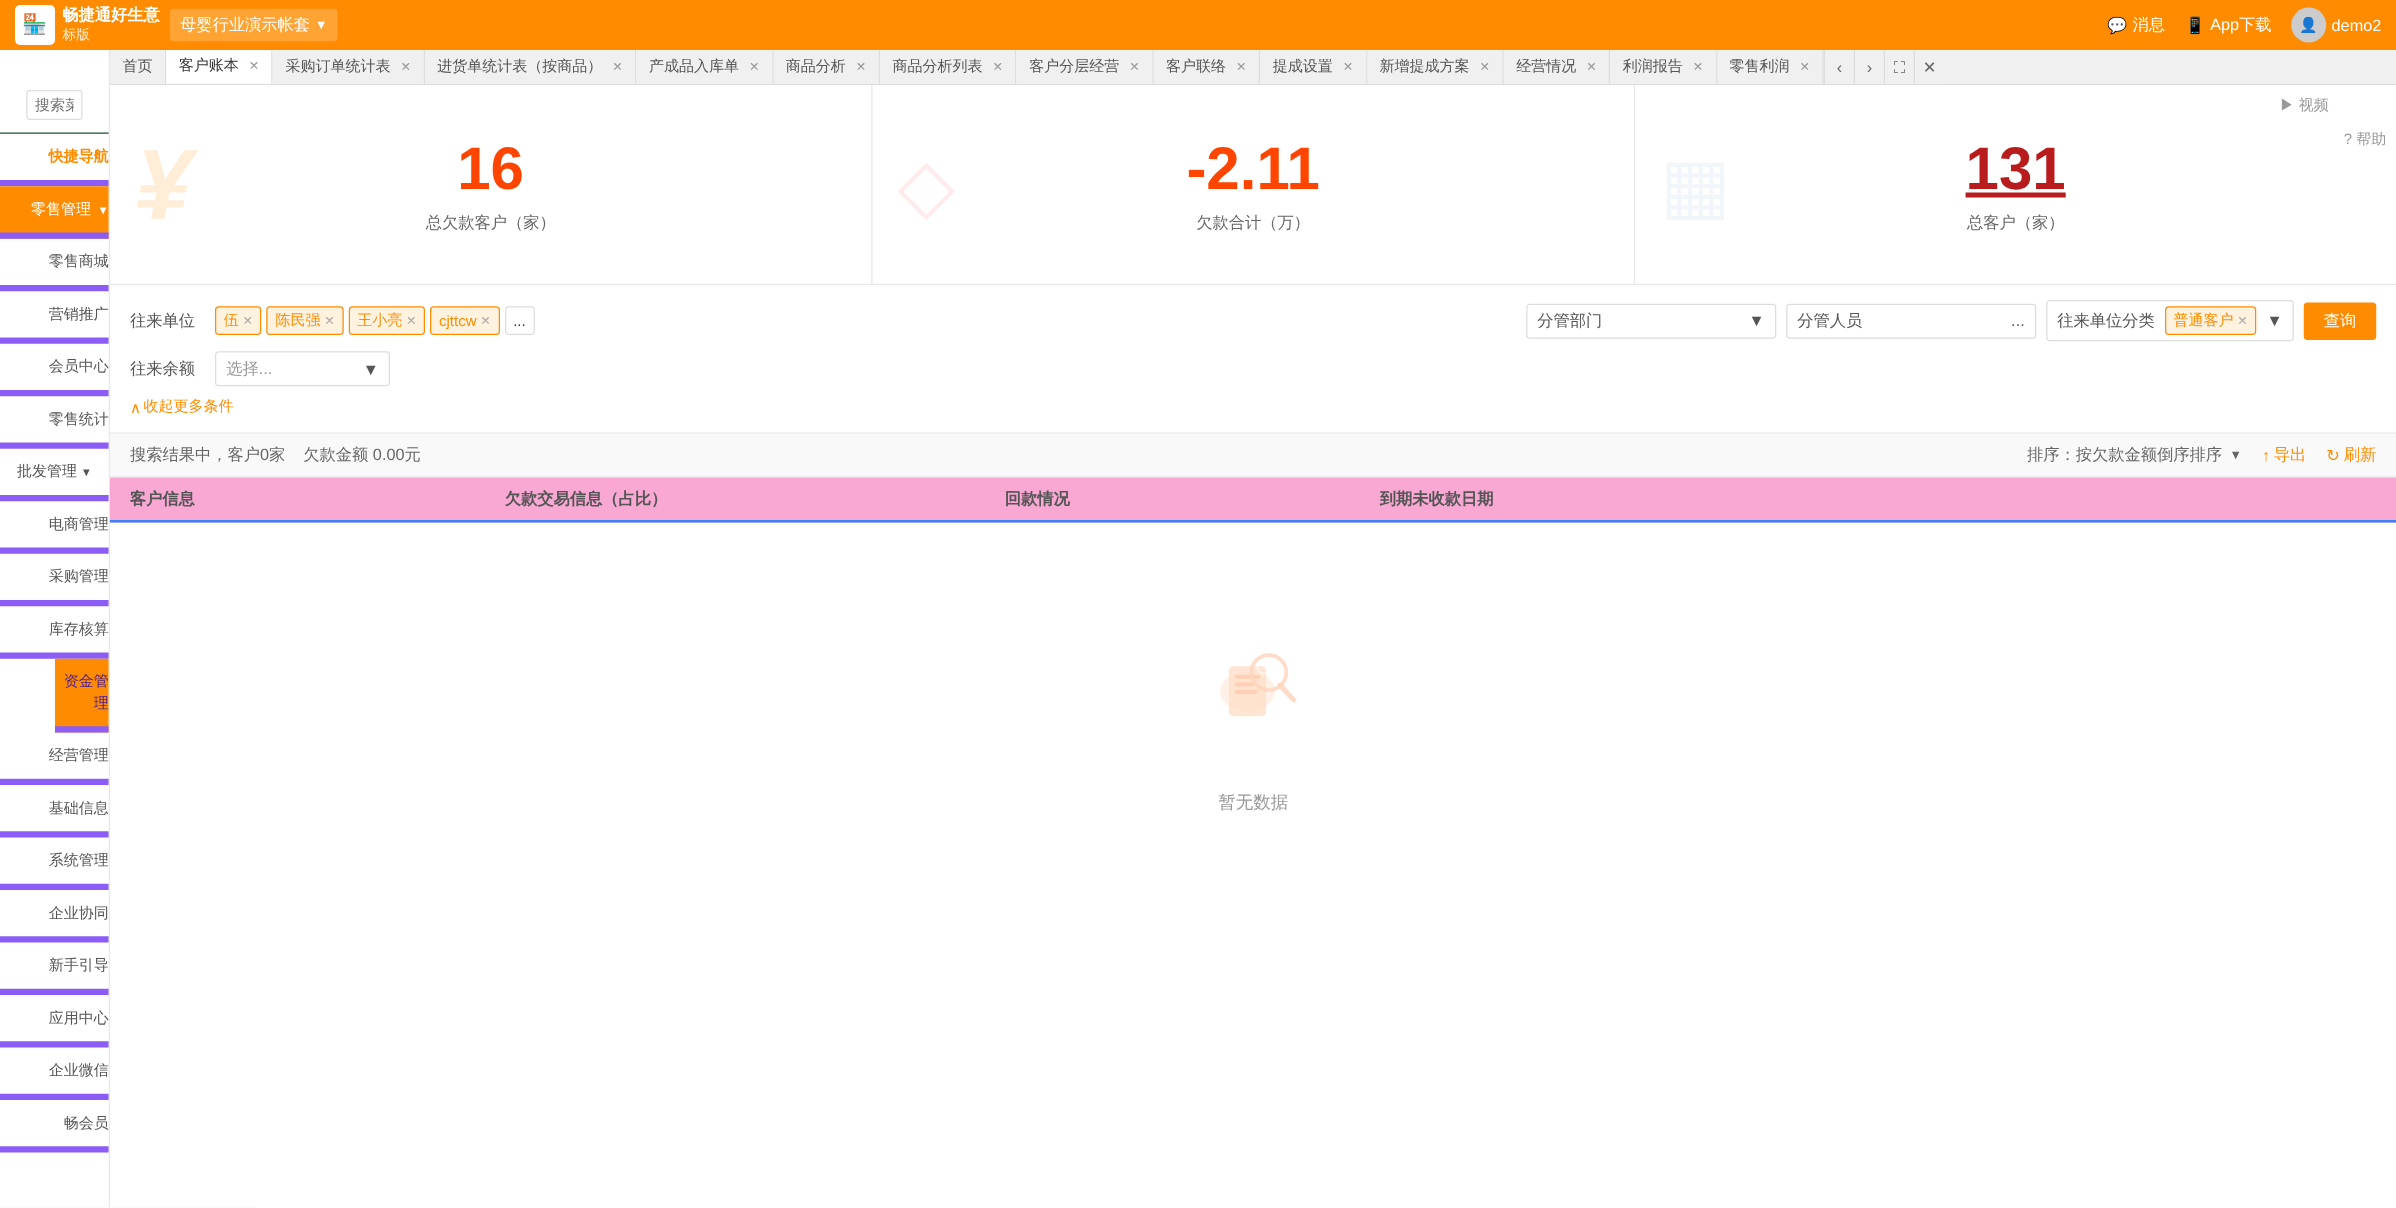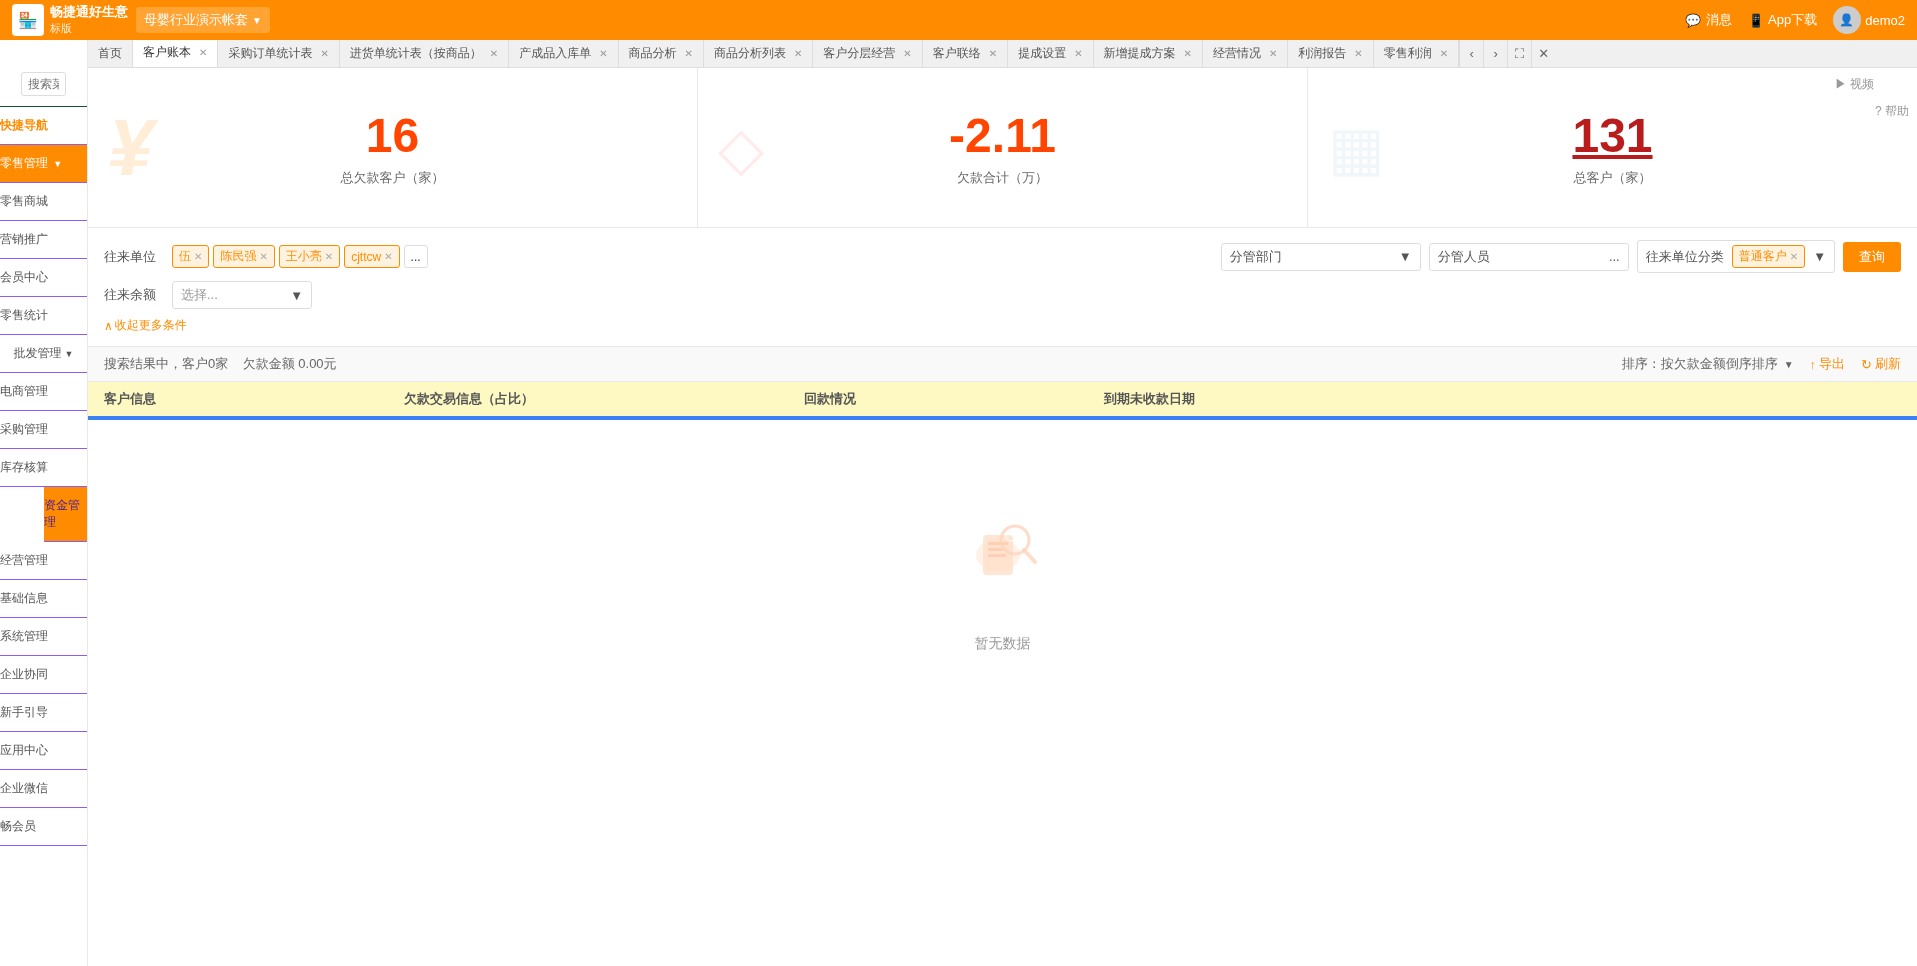--- a/index.html
+++ b/index.html
@@ -20,39 +20,39 @@
     .logo-icon { width: 32px; height: 32px; background: #fff; border-radius: 4px; display: flex; align-items: center; justify-content: center; font-size: 16px; color: #ff8c00; }
     .logo-text { color: #fff; font-size: 12px; line-height: 1.3; }
     .top-bar-selector { background: rgba(255,255,255,0.2); border: none; color: #fff; padding: 4px 8px; border-radius: 3px; font-size: 13px; cursor: pointer; display: flex; align-items: center; gap: 4px; }
     .top-bar-right { display: flex; align-items: center; gap: 16px; color: #fff; font-size: 13px; }
     .top-bar-right-item { display: flex; align-items: center; gap: 4px; cursor: pointer; }
     .avatar { width: 28px; height: 28px; border-radius: 50%; background: #ccc; overflow: hidden; display: flex; align-items: center; justify-content: center; font-size: 12px; color: #666; }
 
     
     .sidebar-search { padding: 10px 21px; border-bottom: 1px solid #14532d; margin-top: 22px; }
     .sidebar-search input { width: 100%; border: 1px solid #ddd; border-radius: 3px; padding: 4px 6px; font-size: 12px; }
-    .sidebar-nav-item { padding: 10px 0; text-align: left; cursor: pointer; color: #555; font-size: 12px; border-bottom: 1px solid #8b5cf6; }
+    .sidebar-nav-item { padding: 10px 0; text-align: right; cursor: pointer; color: #555; font-size: 12px; border-bottom: 5px solid #8b5cf6; }
     .sidebar-nav-item.active { background: #ff8c00; color: #fff; }
 
     
     .tab-item { height: 36px; padding: 0 10px; display: flex; align-items: center; gap: 4px; cursor: pointer; font-size: 12px; color: #555; white-space: nowrap; border-right: 1px solid #ddd; background: #f0f0f0; flex-shrink: 0; }
     .tab-item.active { background: #fff; color: #333; border-bottom: 2px solid #fff; }
     .tab-item .tab-close { color: #999; font-size: 10px; margin-left: 4px; cursor: pointer; }
     .tab-nav-btn { width: 24px; height: 36px; display: flex; align-items: center; justify-content: center; cursor: pointer; color: #666; background: #f0f0f0; border-left: 1px solid #ddd; flex-shrink: 0; }
 
     
     .stats-row { display: flex; height: 160px; border-bottom: 1px solid #e8e8e8; background: #fff; }
     .stat-block { flex: 1; display: flex; align-items: center; justify-content: center; flex-direction: column; border-right: 1px solid #e8e8e8; position: relative; padding: 20px; }
     .stat-block:last-child { border-right: none; }
     .stat-icon { position: absolute; left: 20px; top: 50%; transform: translateY(-50%); opacity: 0.15; font-size: 70px; color: #ff8c00; }
     .stat-value { font-size: 42px; font-weight: bold; color: #ff4500; }
     .stat-value.negative { color: #ff4500; }
     .stat-value.dark { color: #333; text-decoration: underline; }
     .stat-label { font-size: 13px; color: #666; margin-top: 6px; }
-    .stat-help { position: absolute; top: 8px; right: 8px; display: flex; gap: 1px; font-size: 12px; color: #999; cursor: pointer; }
+    .stat-help { position: absolute; top: 8px; right: 8px; display: flex; gap: 12px; font-size: 12px; color: #999; cursor: pointer; }
 
     
     .filter-area { background: #fff; padding: 12px 16px; border-bottom: 1px solid #e8e8e8; }
     .filter-row { display: flex; align-items: center; gap: 8px; margin-bottom: 8px; flex-wrap: wrap; }
     .filter-label { font-size: 13px; color: #555; white-space: nowrap; min-width: 60px; }
     .filter-tags { display: flex; flex-wrap: wrap; gap: 4px; flex: 1; }
     .filter-tag { background: #fff; border: 1px solid #ddd; border-radius: 3px; padding: 2px 6px; font-size: 12px; color: #333; display: flex; align-items: center; gap: 3px; cursor: pointer; }
     .filter-tag .tag-close { color: #aaa; font-size: 10px; cursor: pointer; }
     .filter-select { border: 1px solid #ddd; border-radius: 3px; padding: 4px 8px; font-size: 13px; color: #555; background: #fff; cursor: pointer; display: flex; align-items: center; gap: 4px; min-width: 120px; }
     .filter-select-wide { min-width: 200px; }
@@ -60,21 +60,21 @@
     .collapse-btn { color: #ff8c00; font-size: 12px; cursor: pointer; display: flex; align-items: center; gap: 2px; border: none; background: none; }
 
     
     .results-bar { padding: 8px 16px; background: #f9f9f9; border-bottom: 1px solid #e8e8e8; display: flex; align-items: center; justify-content: space-between; }
     .results-info { font-size: 13px; color: #666; }
     .results-actions { display: flex; align-items: center; gap: 16px; font-size: 13px; color: #666; }
     .sort-select { display: flex; align-items: center; gap: 4px; cursor: pointer; }
     .action-btn { display: flex; align-items: center; gap: 3px; cursor: pointer; color: #ff8c00; }
 
     
-    .table-header { display: flex; padding: 8px 16px; background: #fef9c3; border-bottom: 4px solid #3b82f6; font-size: 13px; font-weight: bold; color: #555; }
+    .table-header { display: flex; padding: 8px 16px; background: #f9a8d4; border-bottom: 2px solid #3b82f6; font-size: 13px; font-weight: bold; color: #555; }
     .col-customer { flex: 0 0 300px; }
     .col-debt { flex: 0 0 400px; }
     .col-repay { flex: 0 0 300px; }
     .col-due { flex: 1; }
 
     
     .empty-state { display: flex; flex-direction: column; align-items: center; justify-content: center; padding: 80px 20px; }
     .empty-icon { font-size: 80px; margin-bottom: 16px; opacity: 0.6; }
     .empty-text { color: #999; font-size: 14px; }
 

